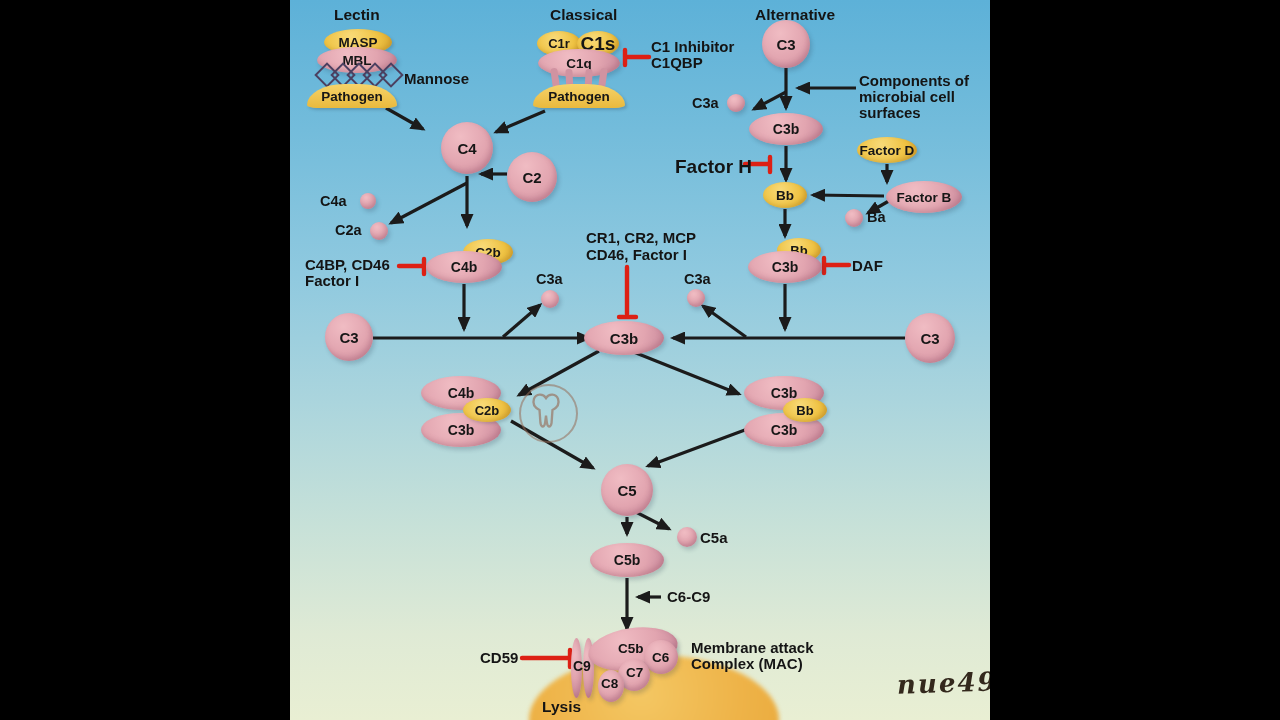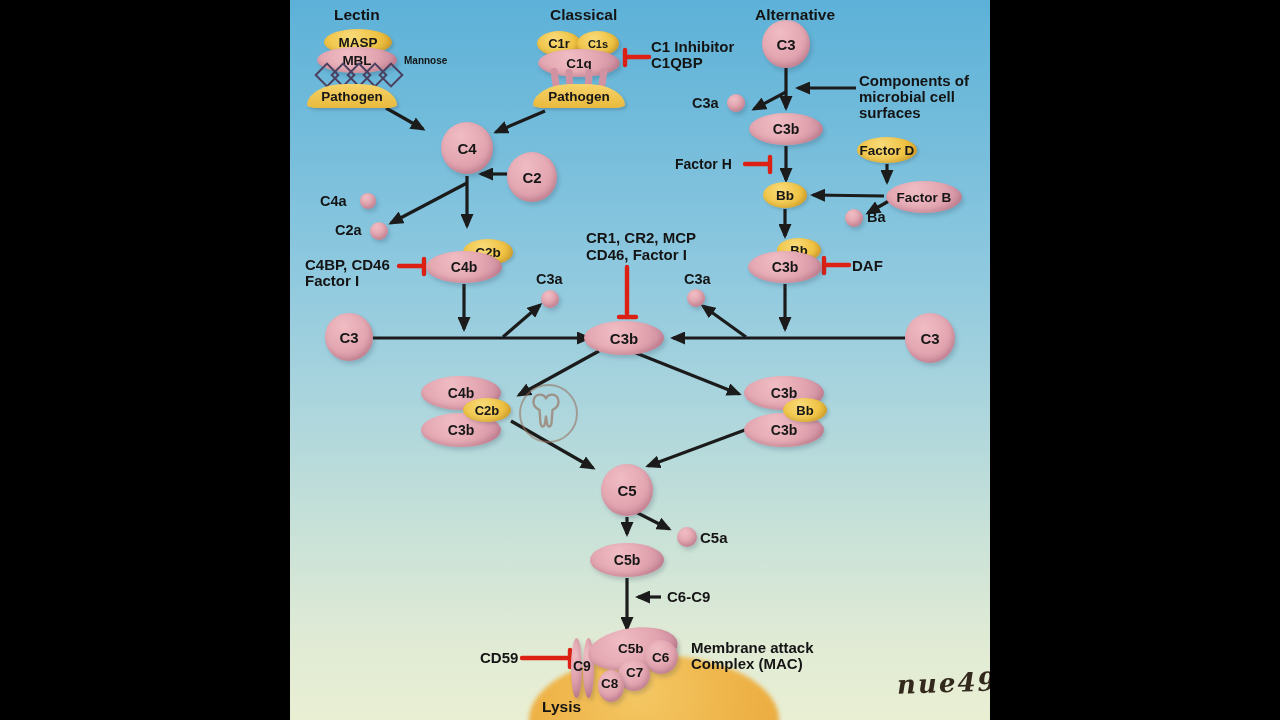--- a/index.html
+++ b/index.html
@@ -95,29 +95,29 @@
 
   <div class="node yellow" style="left:34px;top:29px;width:68px;height:26px;font-size:13.5px;">
         <span>MASP</span>
       </div>
   <div class="node pink" style="left:27px;top:47px;width:80px;height:26px;font-size:13.5px;">
         <span>MBL</span>
       </div>
   <div class="abs" style="left:28px;top:66px;z-index:2;">
     <span class="diamond"></span><span class="diamond"></span><span class="diamond"></span><span class="diamond"></span><span class="diamond"></span>
   </div>
-  <div class="lbl" style="left:114px;top:55px;font-size:10px;text-align:right;">Mannose</div>
+  <div class="lbl" style="left:114px;top:70px;font-size:15px;text-align:right;">Mannose</div>
   <div class="node pathogen" style="left:17px;top:84px;width:90px;height:24px;font-size:13.5px;">
         <span>Pathogen</span>
       </div>
 
   <div class="node yellow" style="left:247px;top:31px;width:44px;height:25px;font-size:13px;">
         <span>C1r</span>
       </div>
-  <div class="node yellow" style="left:287px;top:31px;width:42px;height:25px;font-size:11px;">
+  <div class="node yellow" style="left:287px;top:31px;width:42px;height:25px;font-size:19px;">
         <span>C1s</span>
       </div>
   <div class="node pink" style="left:248px;top:49px;width:82px;height:28px;font-size:13.5px;">
         <span>C1q</span>
       </div>
   <div class="leg" style="left:262px;top:68px;transform:rotate(-8deg);"></div>
   <div class="leg" style="left:276px;top:69px;transform:rotate(-3deg);"></div>
   <div class="leg" style="left:295px;top:69px;transform:rotate(3deg);"></div>
   <div class="leg" style="left:309px;top:68px;transform:rotate(8deg);"></div>
   <div class="node pathogen" style="left:243px;top:84px;width:92px;height:24px;font-size:13.5px;">
@@ -130,21 +130,21 @@
         <span>C3</span>
       </div>
   <div class="node pink" style="left:437px;top:94px;width:18px;height:18px;"></div>
   <div class="lbl" style="left:402px;top:95px;font-size:14.5px;">C3a</div>
   <div class="lbl" style="left:569px;top:72px;font-size:15px;">Components of</div>
   <div class="lbl" style="left:569px;top:88px;font-size:15px;">microbial cell</div>
   <div class="lbl" style="left:569px;top:104px;font-size:15px;">surfaces</div>
   <div class="node pink" style="left:459px;top:113px;width:74px;height:32px;font-size:14px;">
         <span>C3b</span>
       </div>
-  <div class="lbl" style="left:385px;top:156px;font-size:14px;">Factor H</div>
+  <div class="lbl" style="left:385px;top:156px;font-size:19px;">Factor H</div>
   <div class="node yellow" style="left:567px;top:137px;width:60px;height:26px;font-size:13.5px;text-align:center;">
         <span>Factor D</span>
       </div>
   <div class="node pink" style="left:596px;top:181px;width:76px;height:32px;font-size:13.5px;">
         <span>Factor B</span>
       </div>
   <div class="node yellow" style="left:473px;top:182px;width:44px;height:26px;font-size:13.5px;">
         <span>Bb</span>
       </div>
   <div class="node pink" style="left:555px;top:209px;width:18px;height:18px;"></div>

